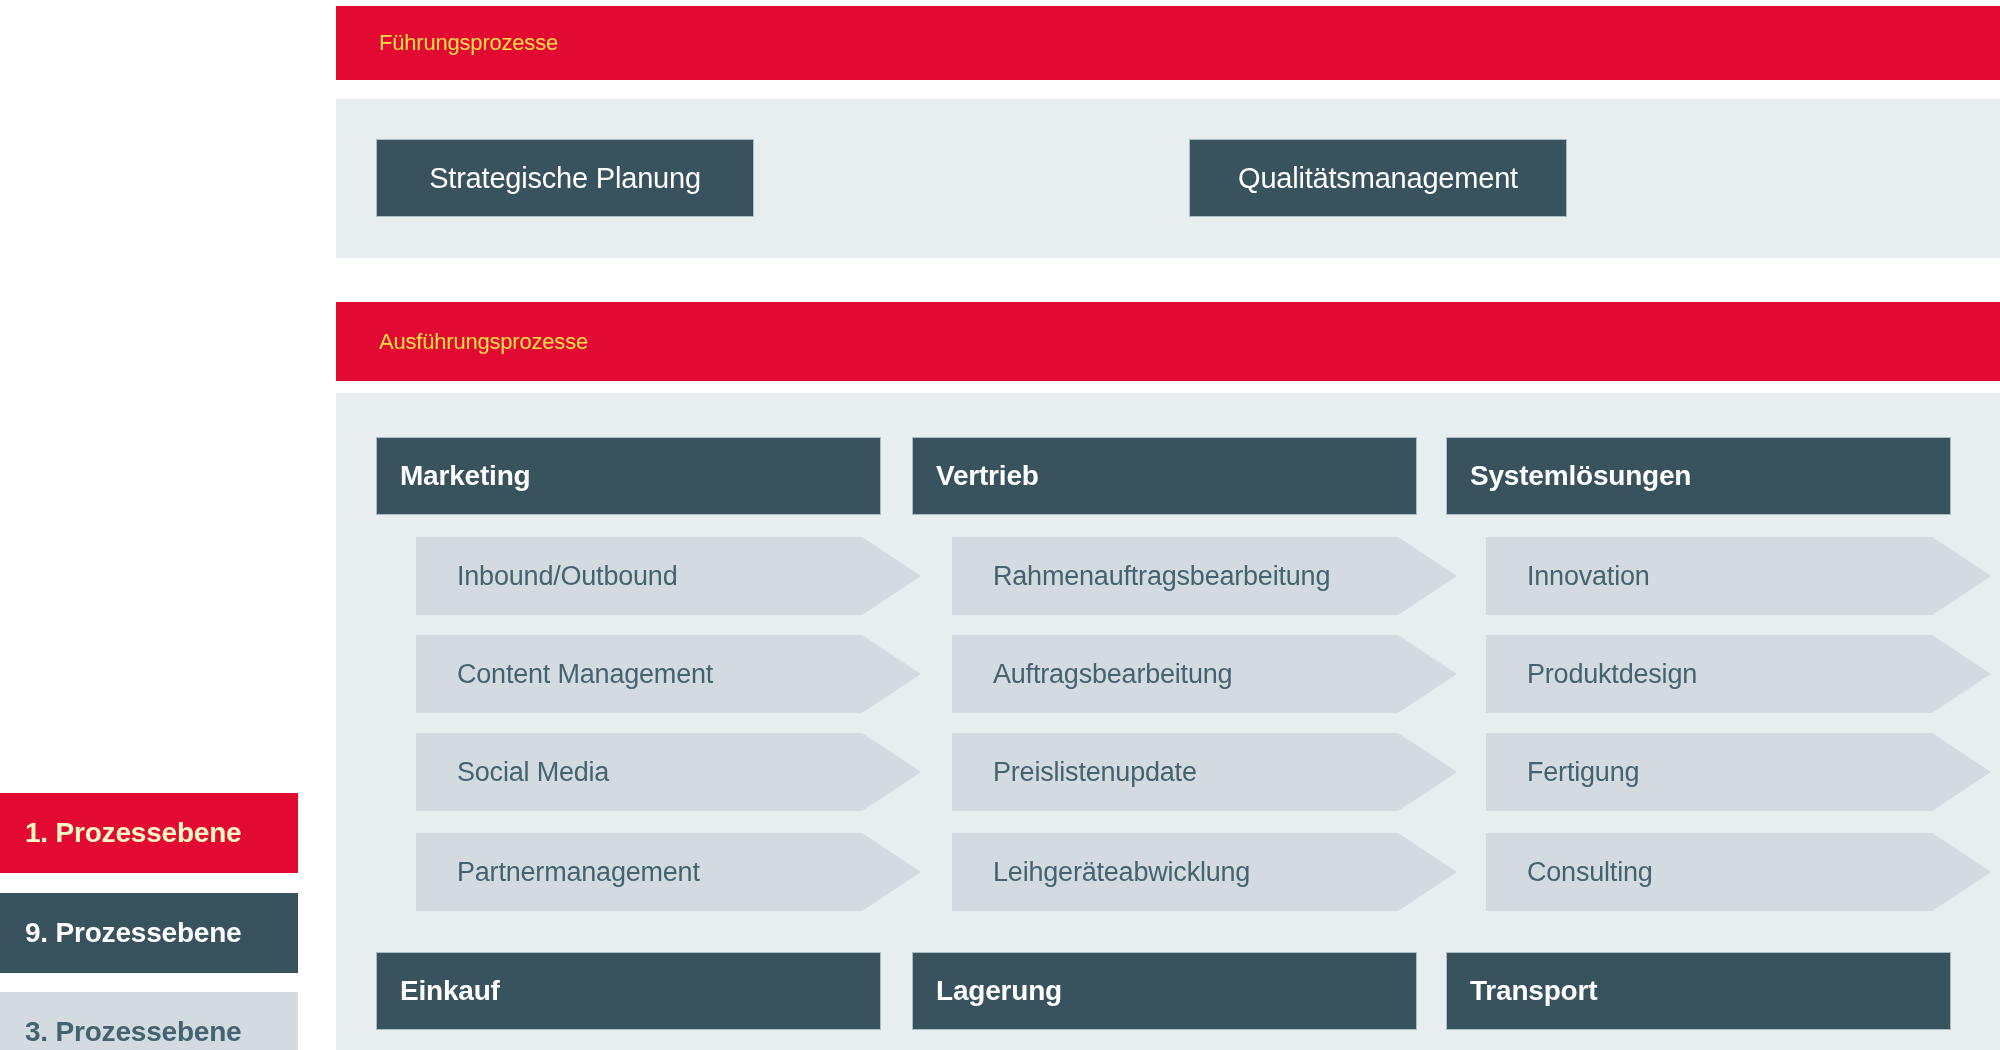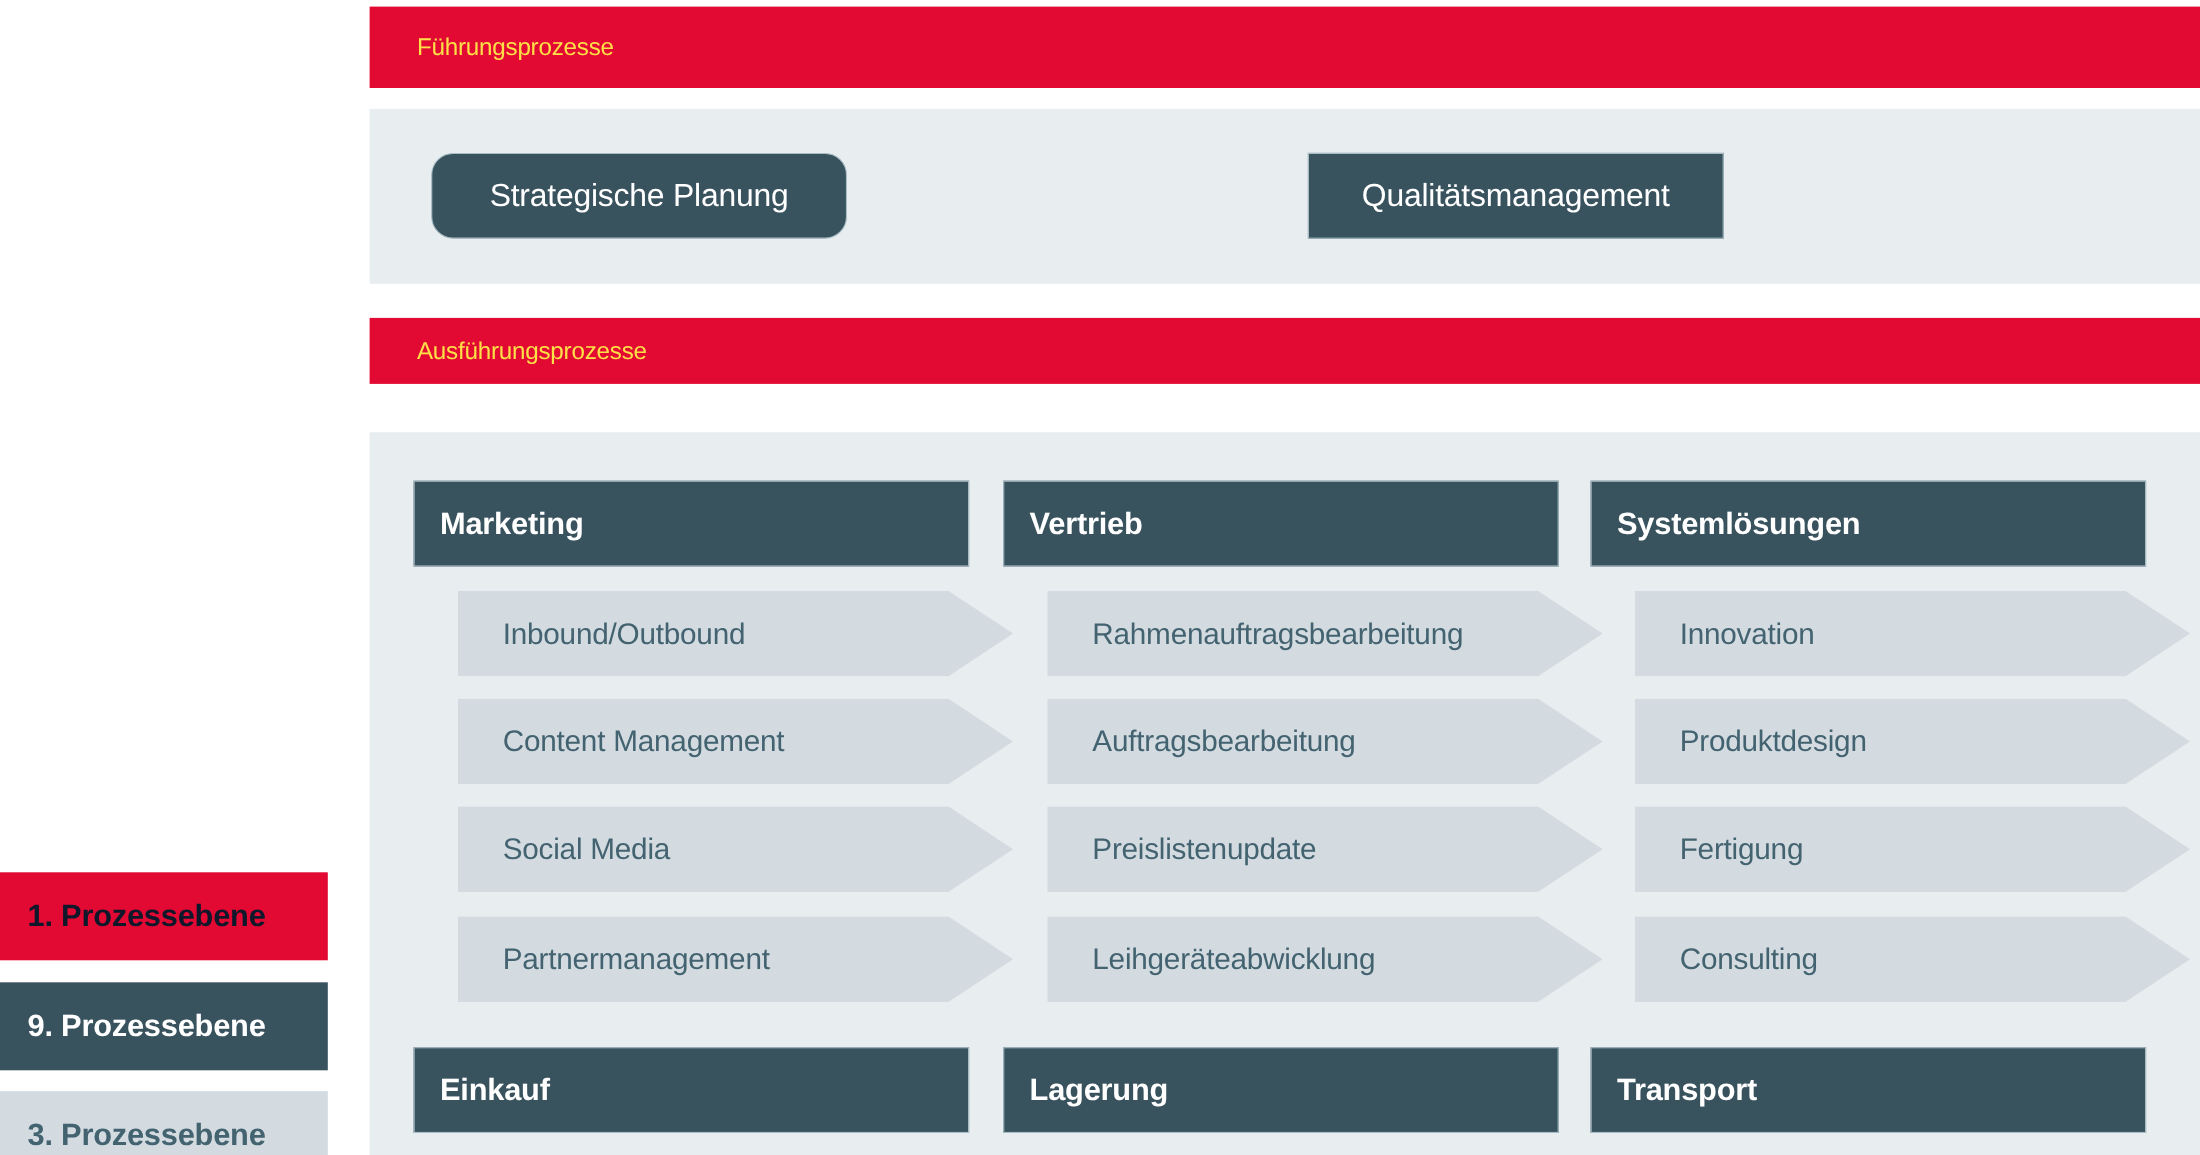--- a/index.html
+++ b/index.html
@@ -21,21 +21,21 @@
     background: var(--red, #e20a33);
     color: #fde047;
     font-weight: 400;
     font-size: 22px;
     display: flex;
     align-items: center;
     padding-left: 43px;
     box-sizing: border-box;
   }
   .bar1 { top: 6px;   height: 74px; }
-  .bar2 { top: 289px; height: 60px; }
+  .bar2 { top: 302px; height: 79px; }
 
   
   .panel {
     position: absolute;
     left: 336px;
     width: 1664px;
     background: var(--panel_bg, #e8edf0);
   }
   .panel1 { top: 99px;  height: 159px; }
   .panel2 { top: 393px; height: 657px; }
@@ -53,21 +53,21 @@
 
   
   .top-box {
     top: 139px;
     height: 78px;
     width: 378px;
     justify-content: center;
     font-size: 29px;
     font-weight: 400;
   }
-  .tb1 { left: 392px; border-radius: 20px; }
+  .tb1 { left: 376px; }
   .tb2 { left: 783px; }
   .tb3 { left: 1189px; }
   .tb4 { left: 1596px; }
 
   
   .col-header, .bottom-header {
     width: 505px;
     height: 78px;
     padding-left: 23px;
     font-size: 28px;
@@ -105,21 +105,21 @@
     left: 0;
     width: 298px;
     height: 80px;
     display: flex;
     align-items: center;
     padding-left: 25px;
     box-sizing: border-box;
     font-size: 28px;
     font-weight: 700;
   }
-  .legend-1 { top: 793px; background: var(--red, #e20a33);   color: #0f172a; }
+  .legend-1 { top: 793px; background: var(--red, #e20a33);   color: #fef9c3; }
   .legend-2 { top: 893px; background: var(--dark, #38525e);  color: #ffffff; }
   .legend-3 { top: 992px; background: var(--arrow_bg, #d3dbe1); color: var(--arrow_text, #436370); }
 </style>
 </head>
 <body>
 
 <div class="canvas">
 
   <div class="red-bar bar1">Führungsprozesse</div>
   <div class="panel panel1"></div>

